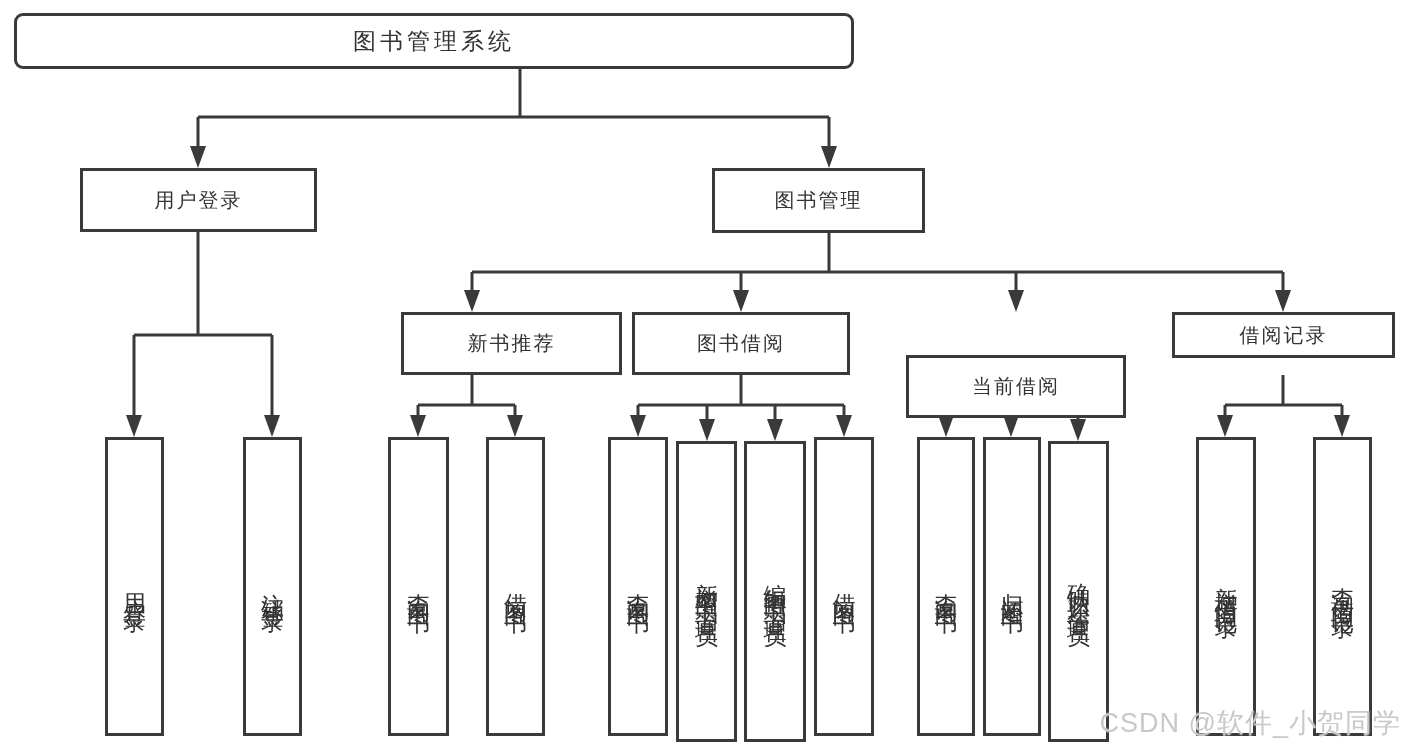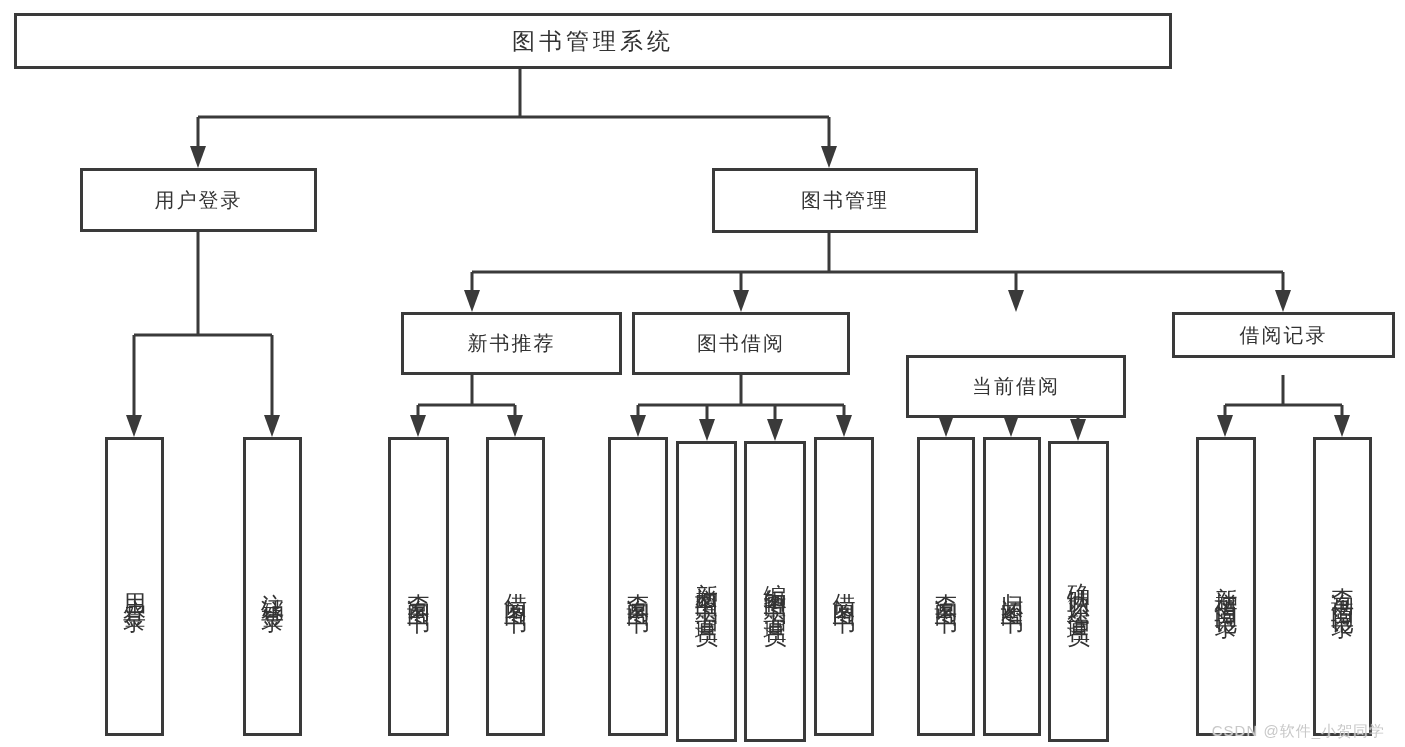--- a/index.html
+++ b/index.html
@@ -56,23 +56,23 @@
   }
   .node.v {
     writing-mode: vertical-rl;
     text-orientation: mixed;
     font-size: 23px;
     letter-spacing: 6px;
     line-height: 1;
   }
   .watermark {
     position: absolute;
-    right: 20px;
+    right: 4px;
     bottom: 6px;
-    font-size: 15px;
+    font-size: 27px;
     letter-spacing: 1px;
     color: var(--wm-color);
     text-shadow: 0 0 2px #ffffff;
     white-space: nowrap;
   }
 </style>
 </head>
 <body>
 
 <div class="canvas">
@@ -110,24 +110,24 @@
       <polygon points="767,419 783,419 775,441"></polygon>
       <polygon points="836,415 852,415 844,437"></polygon>
       <polygon points="938,415 954,415 946,437"></polygon>
       <polygon points="1003,415 1019,415 1011,437"></polygon>
       <polygon points="1070,419 1086,419 1078,441"></polygon>
       <polygon points="1217,415 1233,415 1225,437"></polygon>
       <polygon points="1334,415 1350,415 1342,437"></polygon>
     </g>
   </svg>
 
-  <div class="node h root" style="left:14px; top:13px; width:1158px; height:56px;">图书管理系统</div>
+  <div class="node h root" style="left:14px; top:13px; width:840px; height:56px;border-radius:9px;">图书管理系统</div>
 
   <div class="node h" style="left:80px; top:168px; width:237px; height:64px;">用户登录</div>
-  <div class="node h" style="left:712px; top:168px; width:266px; height:65px;">图书管理</div>
+  <div class="node h" style="left:712px; top:168px; width:213px; height:65px;">图书管理</div>
 
   <div class="node h" style="left:362px; top:312px; width:221px; height:63px;margin-left:39px;">新书推荐</div>
   <div class="node h" style="left:632px; top:312px; width:218px; height:63px;">图书借阅</div>
   <div class="node h" style="left:906px; top:312px; width:220px; height:63px;margin-top:43px;">当前借阅</div>
   <div class="node h" style="left:1172px; top:312px; width:223px; height:46px;">借阅记录</div>
 
   <div class="node v" style="left:105px; top:437px; width:59px; height:299px;">用户登录</div>
   <div class="node v" style="left:243px; top:437px; width:59px; height:299px;">注销登录</div>
 
   <div class="node v" style="left:388px; top:437px; width:61px; height:299px;">查询图书</div>

